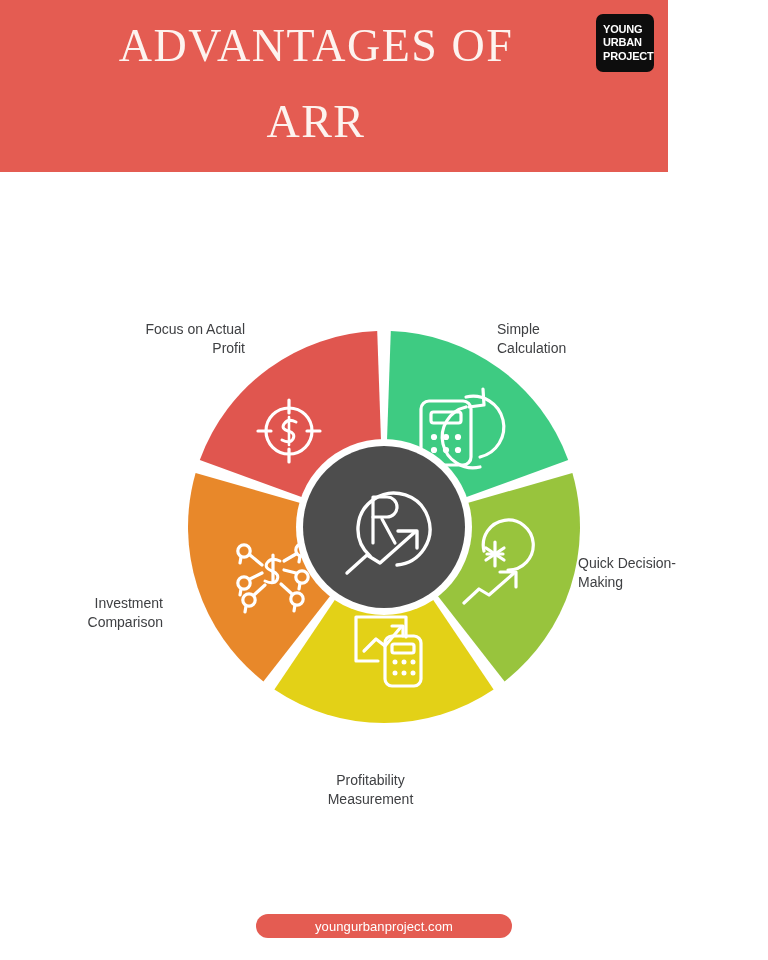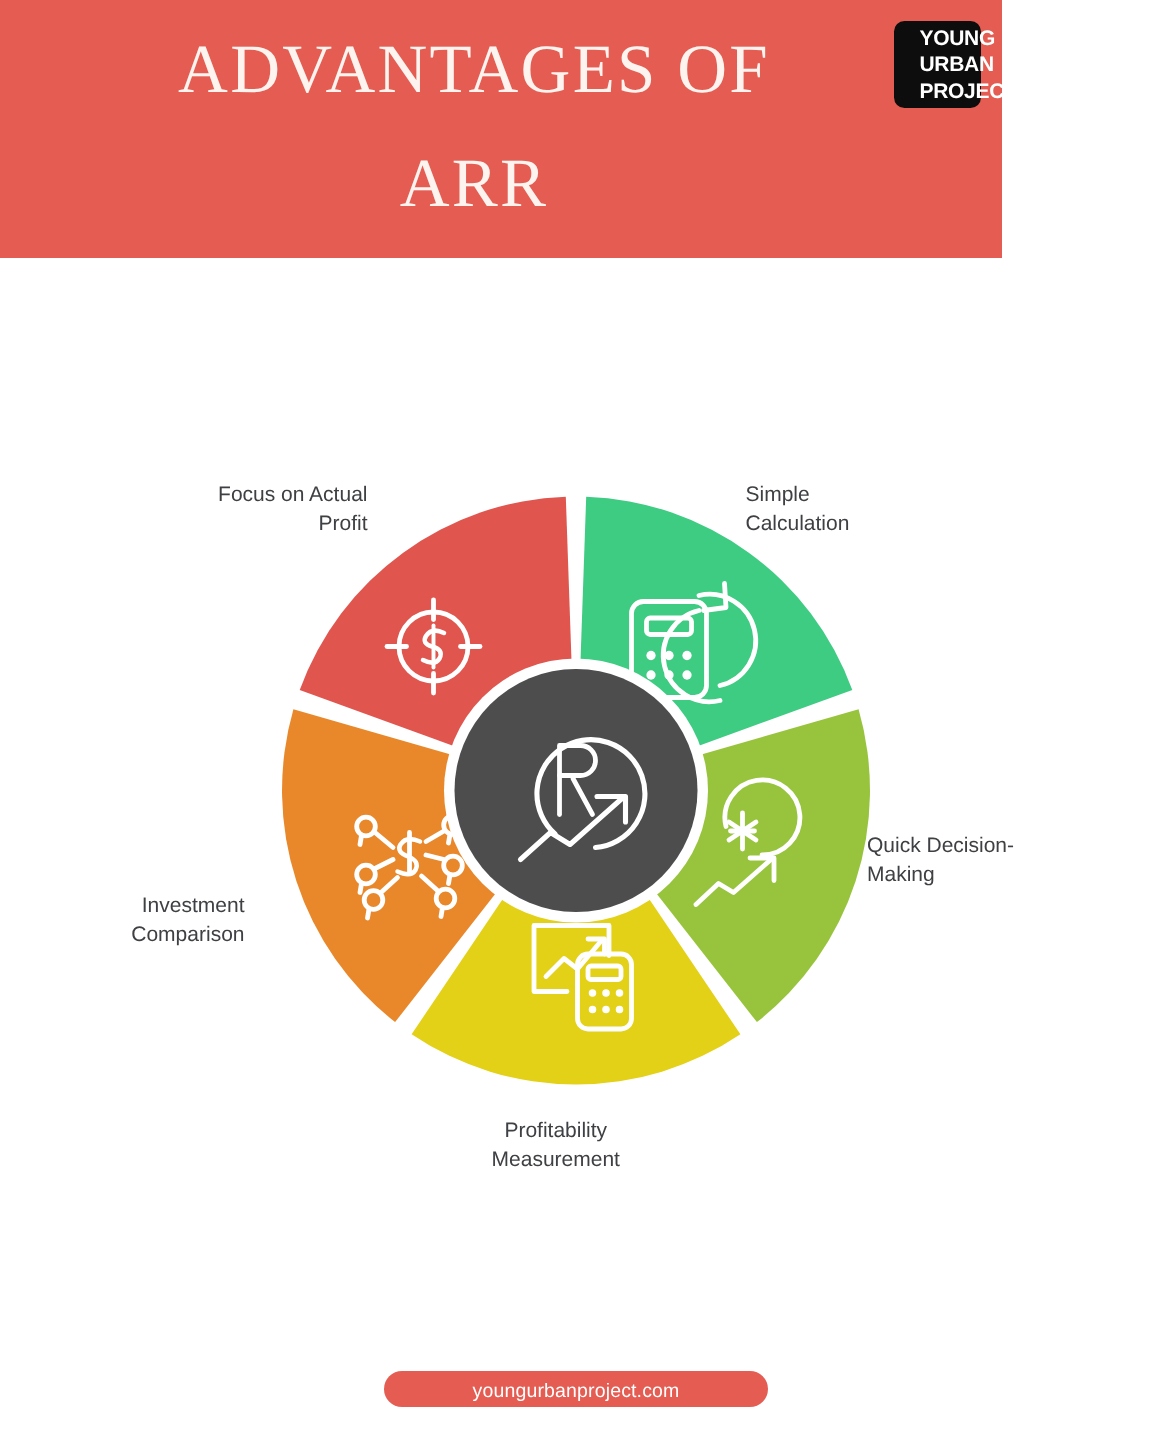--- a/index.html
+++ b/index.html
@@ -54,25 +54,24 @@
     background: #0d0d0d;
     border-radius: 7px;
     display: flex;
     flex-direction: column;
     justify-content: center;
     padding-left: 7px;
   }
   .logo span {
     display: block;
     color: #ffffff;
-    font-size: 14px;
+    font-size: 11px;
     font-weight: bold;
     line-height: 1.22;
     letter-spacing: -0.2px;
-    margin-left: 10px;
   }
 
   
   .wheel-area {
     position: absolute;
     top: 172px; left: 0;
     width: 768px;
     height: 700px;
   }
 
@@ -88,21 +87,21 @@
   
   .label {
     position: absolute;
     color: #3f4043;
     font-size: 14px;
     line-height: 1.33;
     white-space: pre-line;
   }
   .label.right-align { text-align: right; }
   .label.left-align  { text-align: left;  }
-  .label.center-align{ text-align: center;}
+  .label.center-align{ text-align: center; margin-top: 27px;}
 
   .lbl-focus      { left: 30px;  top: 148px; width: 215px; }
   .lbl-simple     { left: 497px; top: 148px; width: 230px; }
   .lbl-quick      { left: 578px; top: 382px; width: 185px; }
   .lbl-investment { left: 10px;  top: 382px; width: 153px; margin-top: 40px; }
   .lbl-profit     { left: 262px; top: 572px; width: 217px; }
 
   
   .footer-pill {
     position: absolute;

